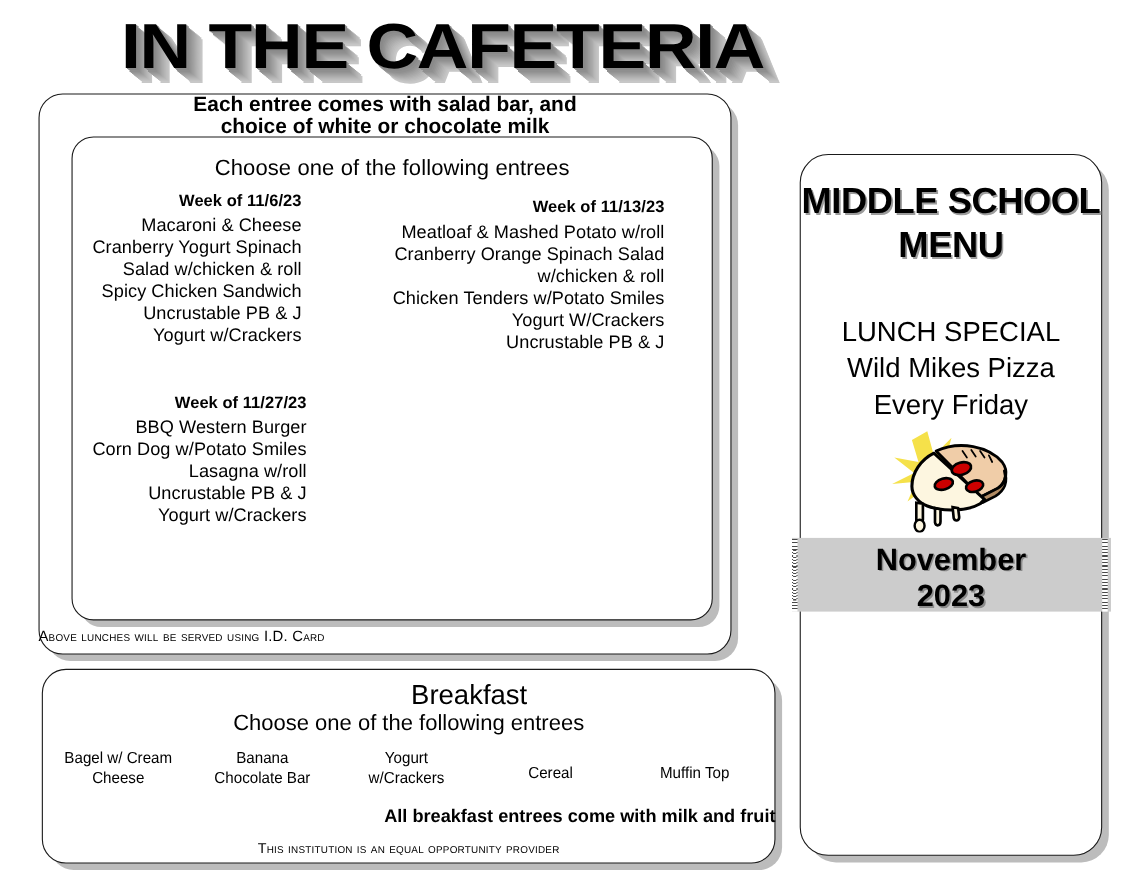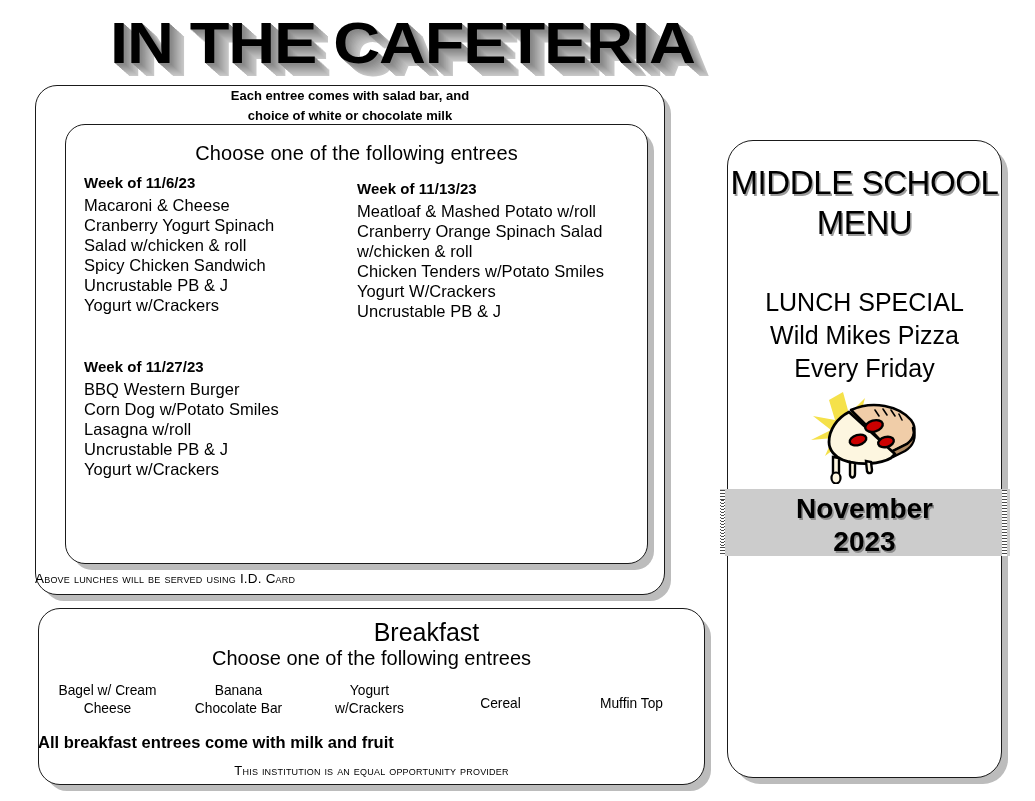--- a/index.html
+++ b/index.html
@@ -87,21 +87,21 @@
   }
 
   
   .lunch-header {
     position: absolute;
     left: 35px;
     top: 86px;
     width: 630px;
     text-align: center;
     font-weight: bold;
-    font-size: 13px;
+    font-size: 19px;
     line-height: 20px;
     z-index: 4;
   }
   .lunch-header div { white-space: nowrap; }
 
   .choose-entrees {
     position: absolute;
     left: 65px;
     top: 142px;
     width: 583px;
@@ -112,20 +112,21 @@
     z-index: 4;
   }
 
   
   .week-block {
     position: absolute;
     z-index: 4;
     font-size: 16.5px;
     line-height: 20px;
     letter-spacing: 0.05px;
+    text-align: right;
   }
   .week-block .week-title {
     font-weight: bold;
     font-size: 15px;
     margin-bottom: 2px;
   }
   .week-block .item { white-space: nowrap; }
 
   #week-1 { left: 84px; top: 173px; }
   #week-2 { left: 357px; top: 179px; }
@@ -185,21 +186,21 @@
   .breakfast-item.centered {
     display: flex;
     align-items: center;
     justify-content: center;
   }
   .breakfast-note {
     position: absolute;
     left: 38px;
     top: 733px;
     width: 667px;
-    text-align: left;
+    text-align: right;
     font-weight: bold;
     font-size: 16.5px;
     z-index: 4;
   }
   .breakfast-legal {
     position: absolute;
     left: 38px;
     top: 763px;
     width: 667px;
     text-align: center;
@@ -209,21 +210,21 @@
     z-index: 4;
   }
 
   
   .sidebar-title {
     position: absolute;
     left: 727px;
     top: 163px;
     width: 275px;
     text-align: center;
-    font-weight: normal;
+    font-weight: bold;
     font-size: 33px;
     line-height: 40px;
     letter-spacing: -0.4px;
     text-shadow: 1.5px 1.5px 0 #9c9c9c;
     z-index: 4;
   }
   .sidebar-special {
     position: absolute;
     left: 727px;
     top: 286px;

